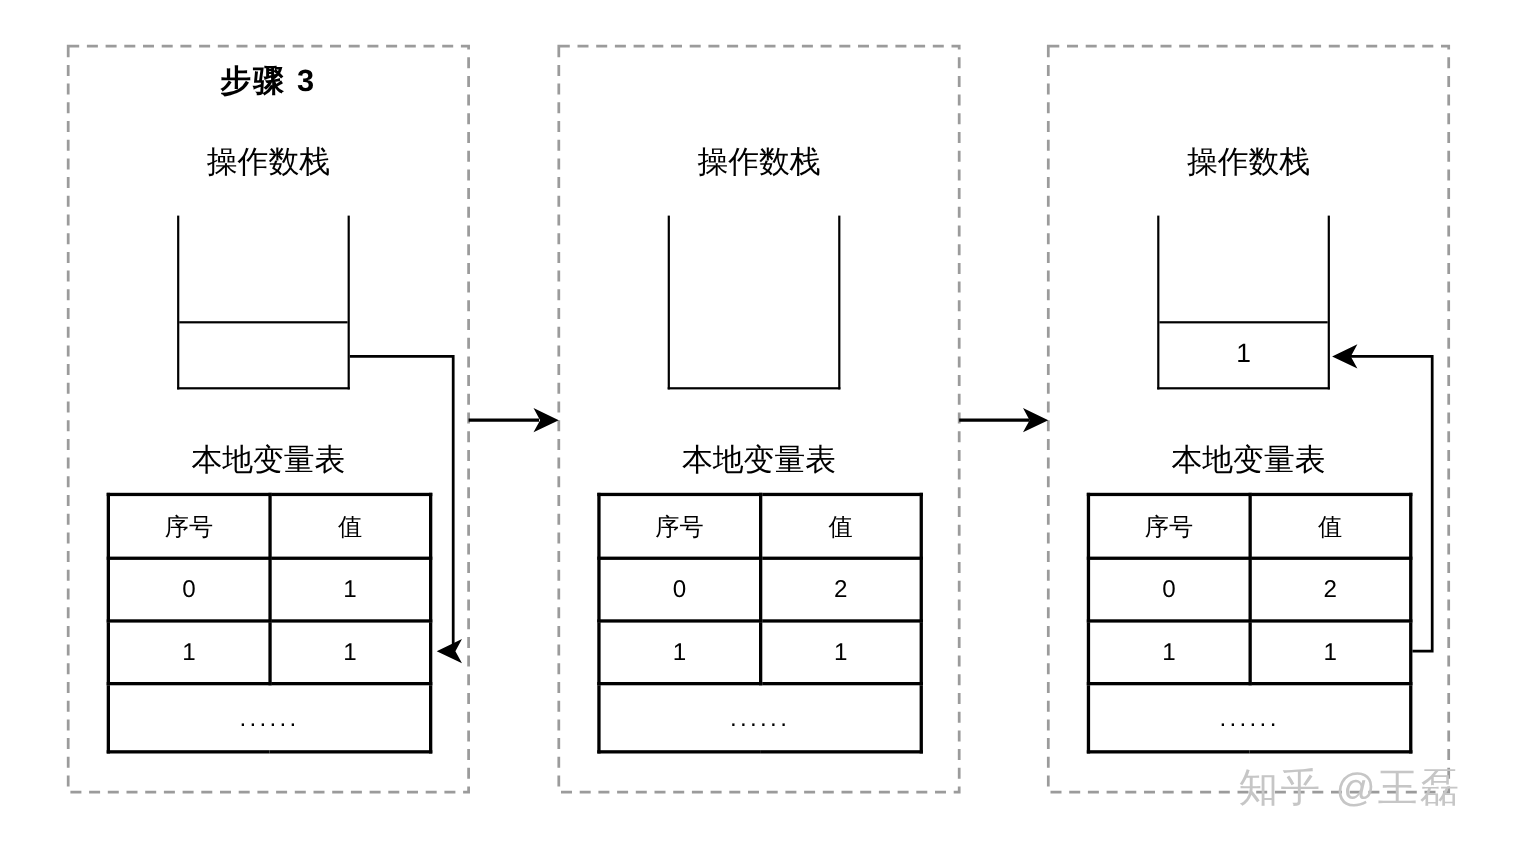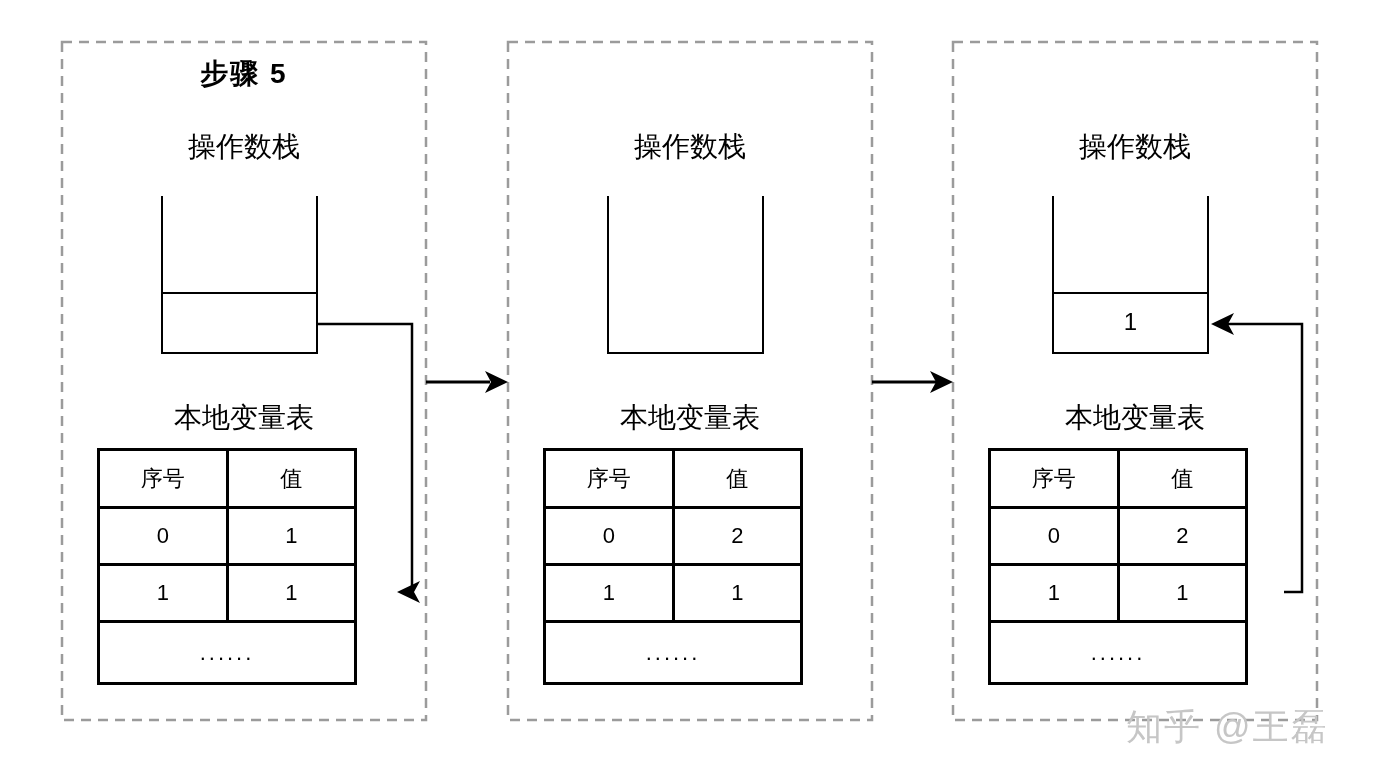--- a/index.html
+++ b/index.html
@@ -22,45 +22,45 @@
     position:absolute;left:99px;top:154px;width:157px;height:158px;
     border-left:2px solid #000;border-right:2px solid #000;border-bottom:2px solid #000;
     box-sizing:border-box;
   }
   .stack-cell{
     position:absolute;left:0;bottom:0;width:100%;height:60px;
     border-top:2px solid #000;box-sizing:border-box;
     text-align:center;font-size:24px;line-height:56px;
   }
   table.vars{
-    position:absolute;left:35px;top:406px;width:260px;height:234px;
+    position:absolute;left:35px;top:406px;width:296px;height:234px;
     border-collapse:collapse;table-layout:fixed;
   }
   table.vars th,table.vars td{
     border:3px solid #000;text-align:center;vertical-align:middle;
     font-size:22px;font-weight:400;padding:0;
   }
   tr.r-head{height:58px;}
   tr.r-0{height:57px;}
   tr.r-1{height:57px;}
   tr.r-dots{height:62px;}
   td.dots{font-weight:700;letter-spacing:3px;font-size:22px;}
   .overlay{position:absolute;left:0;top:0;width:1384px;height:776px;pointer-events:none;}
   .watermark{
     position:absolute;left:1126px;top:692px;z-index:5;
-    font-size:36px;line-height:48px;color:#c6c6c6;letter-spacing:2px;white-space:nowrap;margin-top:11px;
+    font-size:36px;line-height:48px;color:#c6c6c6;letter-spacing:2px;white-space:nowrap;
   }
 </style>
 </head>
 <body>
 
 <div class="canvas">
 
   <section class="panel" style="left:62px;">
-    <div class="panel-title">步骤 5</div>
+    <div class="panel-title">步骤 3</div>
     <div class="sublabel stack-label">操作数栈</div>
     <div class="stack">
       <div class="stack-cell"></div>
     </div>
     <div class="sublabel table-label">本地变量表</div>
     <table class="vars">
       <tbody>
           <tr class="r-head">
         <th>序号</th>
         <th>值</th>

